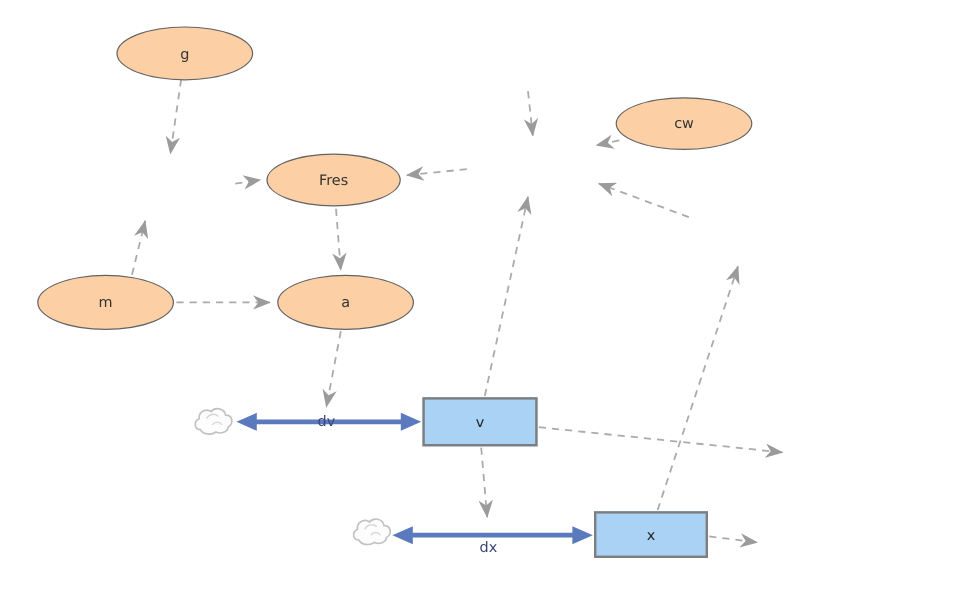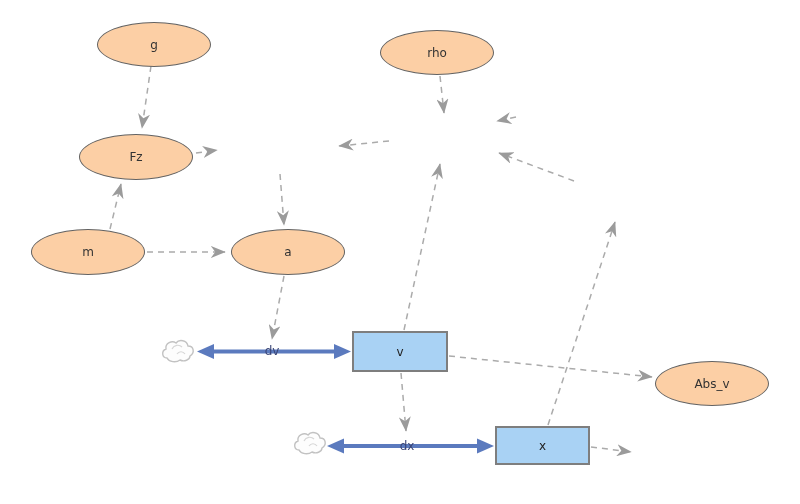--- a/index.html
+++ b/index.html
@@ -75,43 +75,40 @@
     <g transform="translate(310,444)">
       <path class="cloud-body" d="M-11,6 C-16,6 -17,-1 -12,-3 C-13,-9 -6,-12 -2,-9 C1,-13 9,-12 10,-6 C16,-6 17,1 12,4 C12,8 6,10 2,8 C-2,11 -9,10 -11,6 Z"></path>
       <path class="cloud-swirl" d="M-6,-3 C-4,-7 1,-8 4,-5"></path>
       <path class="cloud-swirl" d="M-1,2 C1,-1 5,-1 7,2"></path>
     </g>
   </svg>
 
   <div class="var" style="left:97px;top:22px;width:114px;height:45px;">
       <span>g</span>
     </div>
-  <div class="var" style="left:380px;top:30px;width:114px;height:45px;">
-      <span>rho</span>
+  <div class="var" style="left:513px;top:81px;width:114px;height:44px;">
+      <span>cw</span>
     </div>
-  <div class="var" style="left:79px;top:134px;width:114px;height:46px;">
-      <span>Fz</span>
+  <div class="var" style="left:222px;top:128px;width:112px;height:44px;">
+      <span>Fres</span>
     </div>
   <div class="var" style="left:31px;top:229px;width:114px;height:46px;">
       <span>m</span>
     </div>
   <div class="var" style="left:231px;top:229px;width:114px;height:46px;">
       <span>a</span>
-    </div>
-  <div class="var" style="left:655px;top:361px;width:114px;height:45px;">
-      <span>Abs_v</span>
     </div>
 
   <div class="stock" style="left:352px;top:331px;width:96px;height:41px;">
       <span>v</span>
     </div>
   <div class="stock" style="left:495px;top:426px;width:95px;height:39px;">
       <span>x</span>
     </div>
 
   <div class="flow-label" style="left:257px;top:343px;">
       <span>dv</span>
     </div>
-  <div class="flow-label" style="left:392px;top:438px;">
+  <div class="flow-label" style="left:392px;top:448px;">
       <span>dx</span>
     </div>
 
 </div>
 
 </body></html>

